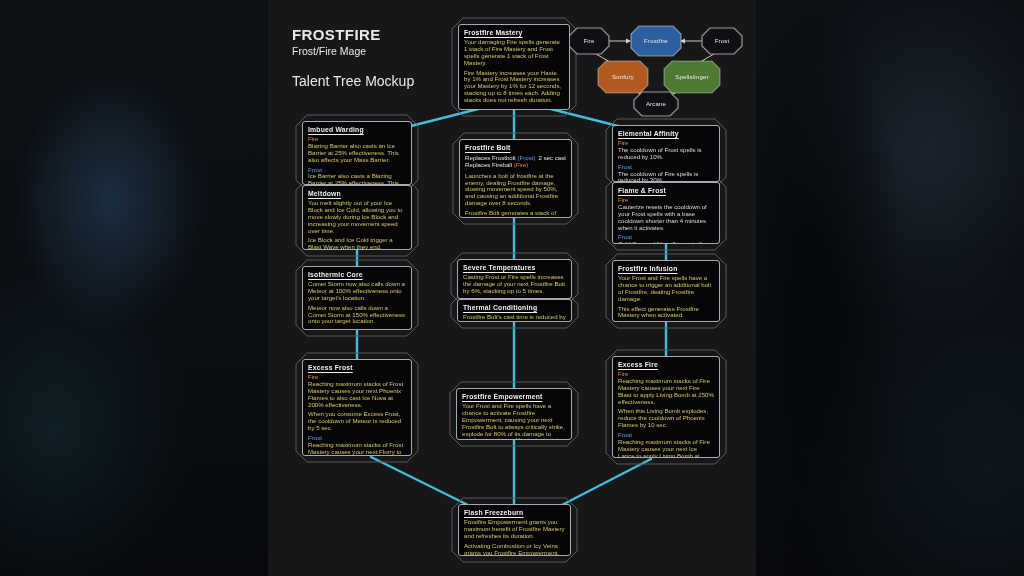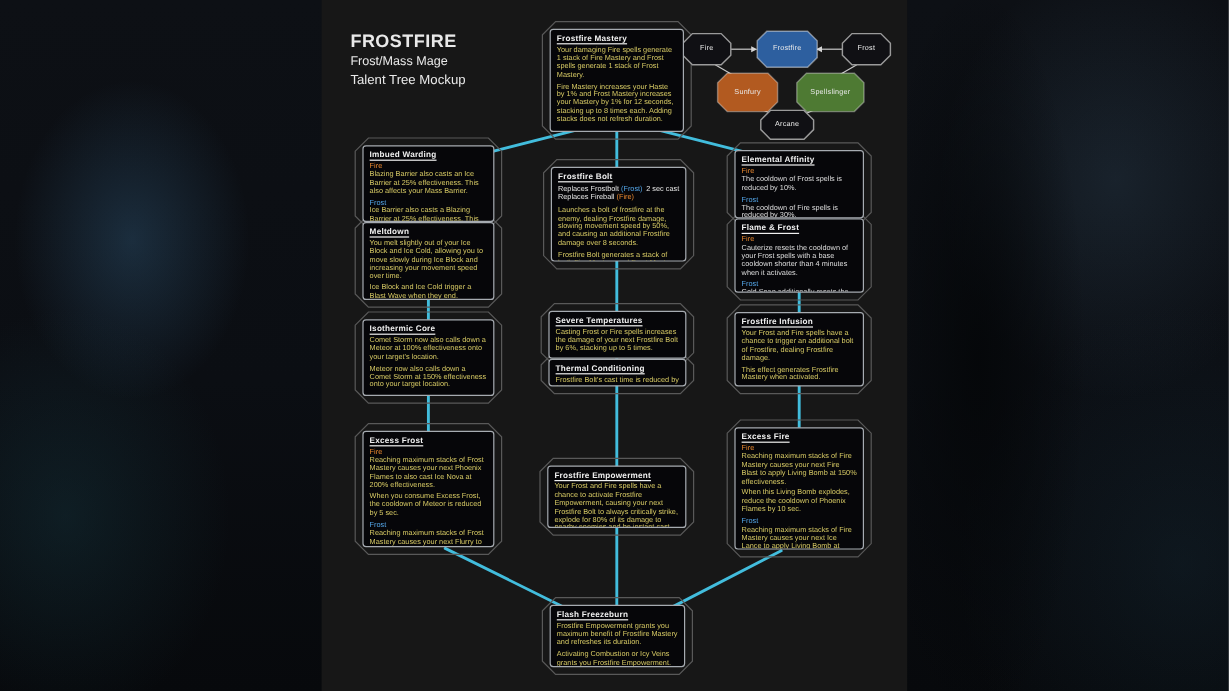--- a/index.html
+++ b/index.html
@@ -15,21 +15,21 @@
       linear-gradient(180deg,#0d1015,#0b0e13 55%,#07090c);
   }
   #canvas{
     position:absolute;left:268px;top:0;width:488px;height:576px;
     background:#171717;z-index:1;
   }
   #wires{position:absolute;left:0;top:0;width:1024px;height:576px;z-index:2;pointer-events:none}
   #title-block{position:absolute;left:292px;top:26px;width:170px;z-index:3;color:#e9e9e9}
   #title-block .t1{font-size:15px;font-weight:bold;letter-spacing:.4px;margin:0}
   #title-block .t2{font-size:10.5px;margin:2px 0 0}
-  #title-block .t3{font-size:11px;margin:4px 0 0}
+  #title-block .t3{font-size:14px;margin:16px 0 0}
   .node{
     position:absolute;z-index:3;box-sizing:border-box;
     background:#060609;border:1px solid #a6abb1;border-radius:3px;
     padding:4px 5px;overflow:hidden;color:#d6c964;
   }
   .node h4{
     margin:0 0 3px;font-size:6.8px;font-weight:bold;color:#f0f0f0;
     text-decoration:underline;text-underline-offset:1.5px;letter-spacing:.2px;
   }
   .sec{margin:0 0 3px;font-size:6.1px;line-height:1.13}
@@ -84,21 +84,21 @@
     <polygon points="577,28 601,28 609,36 609,46 601,54 577,54 569,46 569,36" fill="#101014" stroke="#9a9a9a" stroke-width="1.2"></polygon>
     <polygon points="639,26 673,26 681,34 681,48 673,56 639,56 631,48 631,34" fill="#2d5f9f" stroke="rgba(255,255,255,.45)" stroke-width="1.2"></polygon>
     <polygon points="710,28 734,28 742,36 742,46 734,54 710,54 702,46 702,36" fill="#101014" stroke="#9a9a9a" stroke-width="1.2"></polygon>
     <polygon points="606,61 640,61 648,69 648,85 640,93 606,93 598,85 598,69" fill="#b25a20" stroke="rgba(255,255,255,.35)" stroke-width="1.2"></polygon>
     <polygon points="672,61 712,61 720,69 720,85 712,93 672,93 664,85 664,69" fill="#4e7a33" stroke="rgba(255,255,255,.35)" stroke-width="1.2"></polygon>
     <polygon points="642,92 670,92 678,100 678,108 670,116 642,116 634,108 634,100" fill="#101014" stroke="#9a9a9a" stroke-width="1.2"></polygon>
   </svg>
 
 <div id="title-block">
   <div class="t1">FROSTFIRE</div>
-  <div class="t2">Frost/Mass Mage</div>
+  <div class="t2">Frost/Fire Mage</div>
   <div class="t3">Talent Tree Mockup</div>
 </div>
 
 <div id="nodes-layer">
     <div class="node" style="left: 458px; top: 24px; width: 112px; height: 86px;">
       <h4>Frostfire Mastery</h4>
       <div class="sec"><span>Your damaging Fire spells generate 1 stack of Fire Mastery and Frost spells generate 1 stack of Frost Mastery.</span></div>
       <div class="sec"><span>Fire Mastery increases your Haste by 1% and Frost Mastery increases your Mastery by 1% for 12 seconds, stacking up to 8 times each. Adding stacks does not refresh duration.</span></div>
     </div>
     <div class="node" style="left: 302px; top: 121px; width: 110px; height: 64px;">

